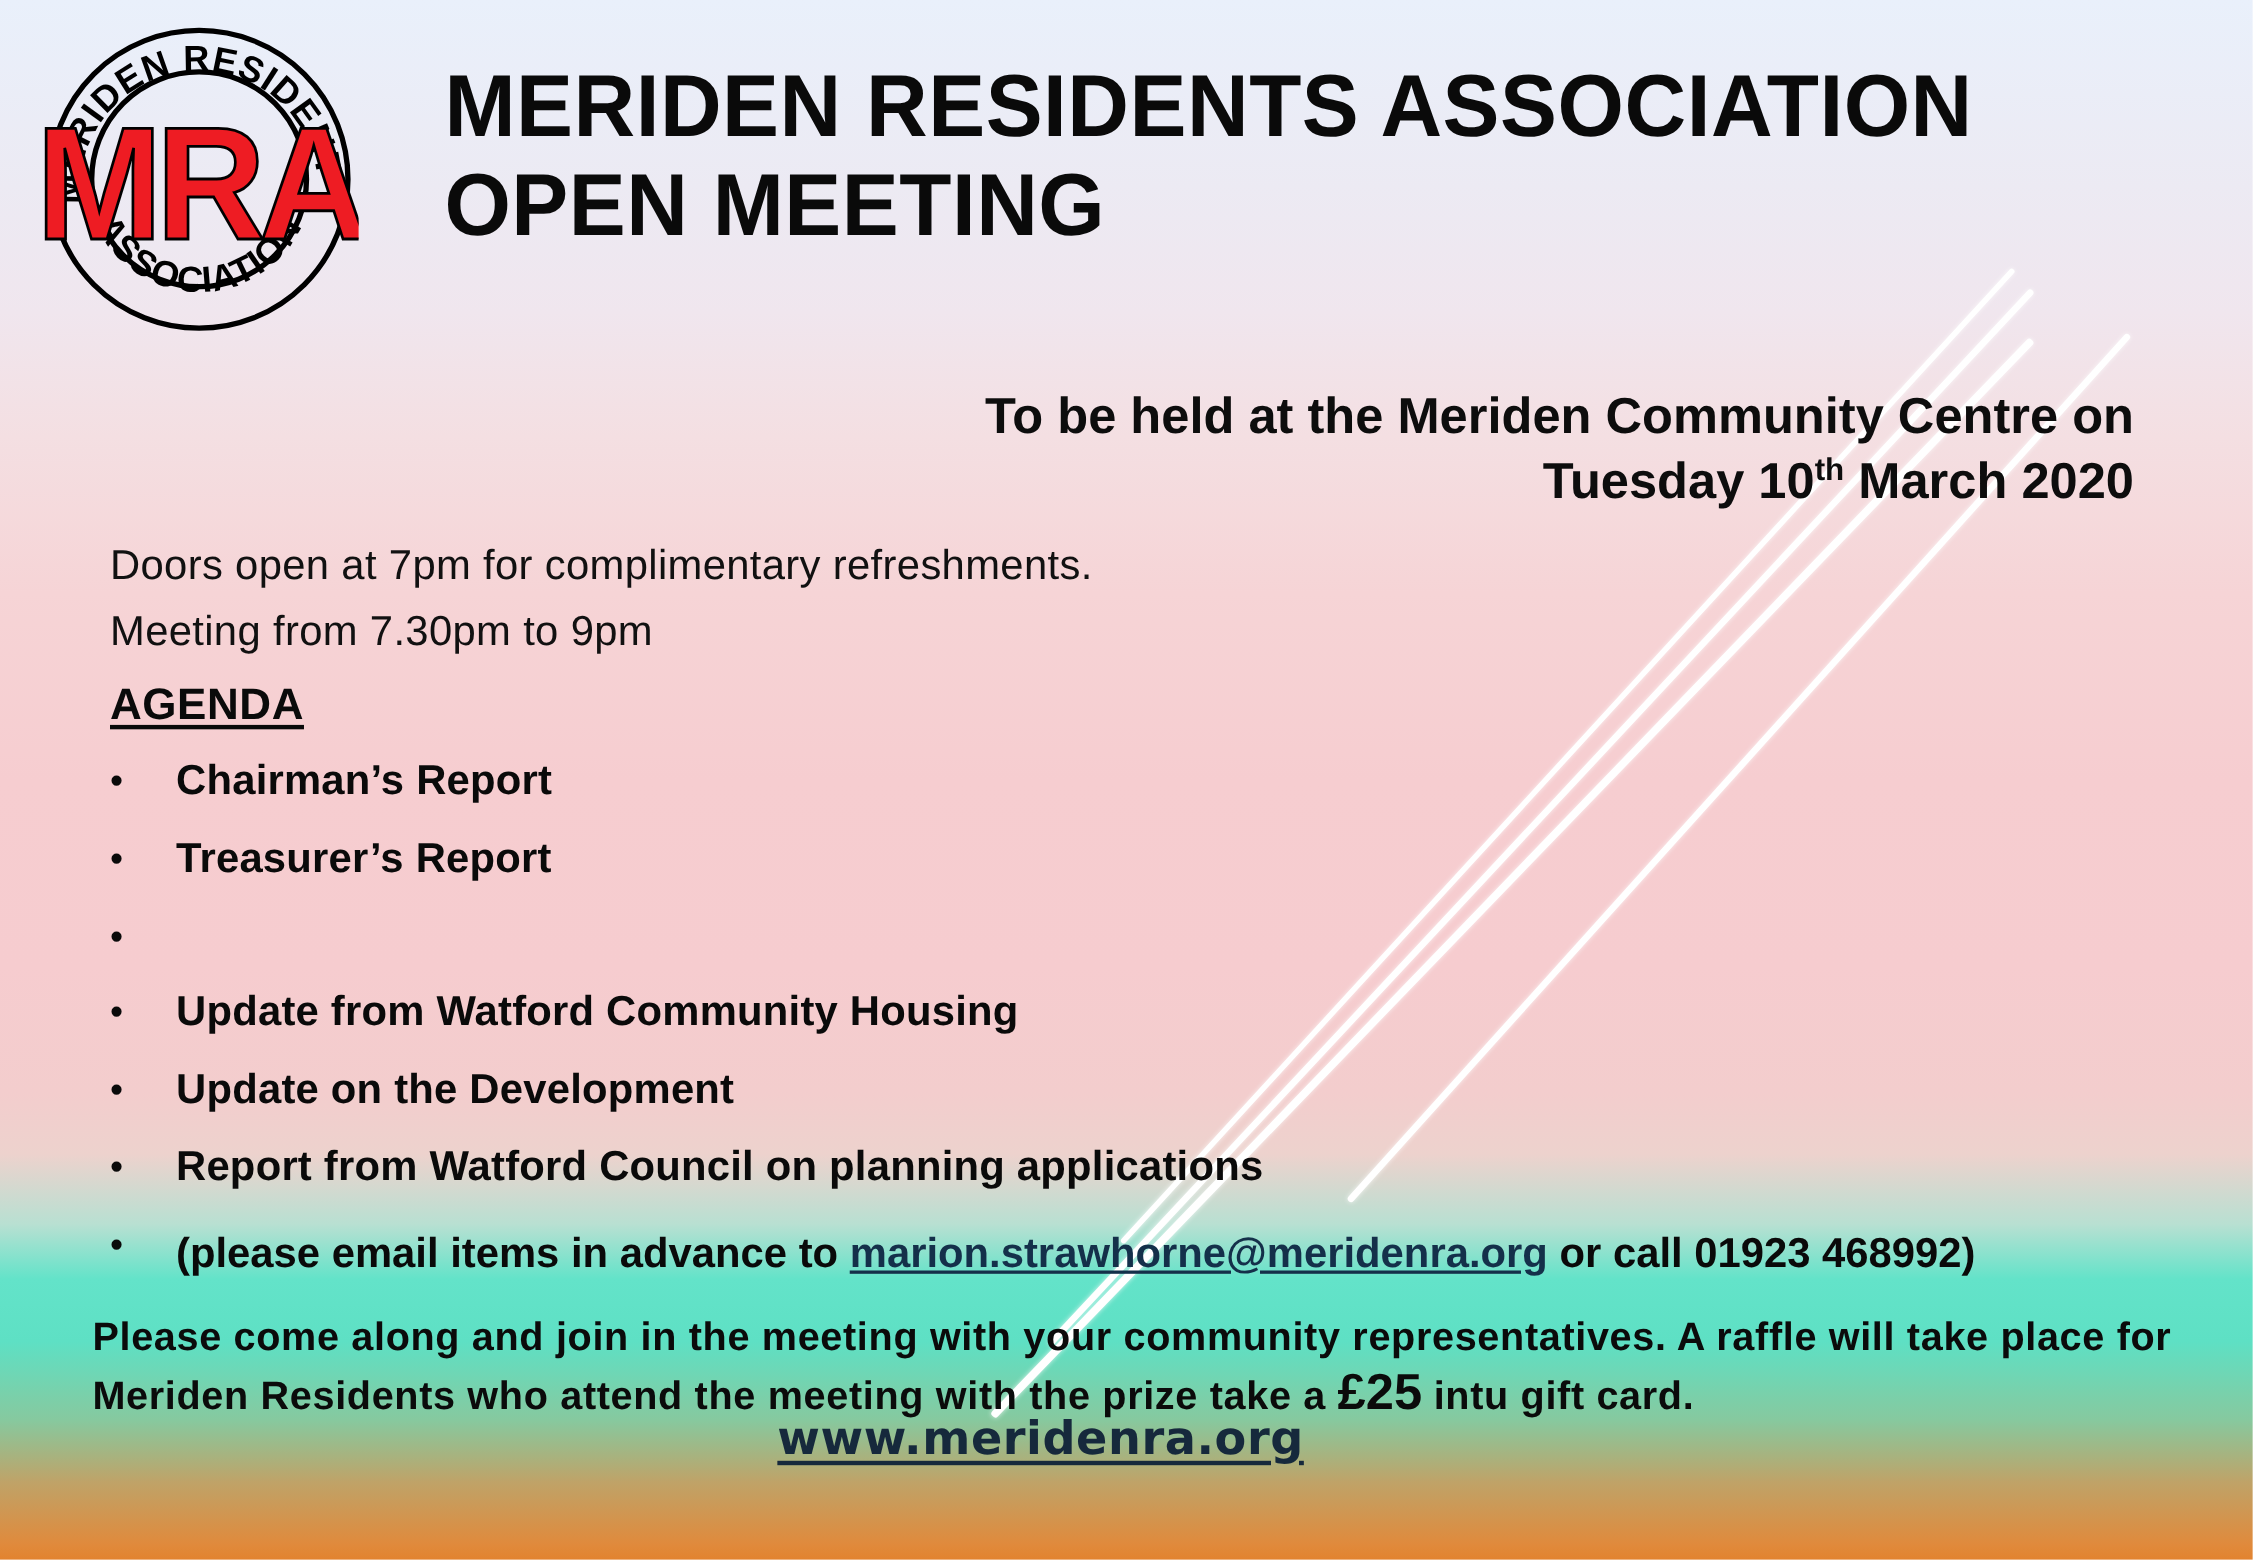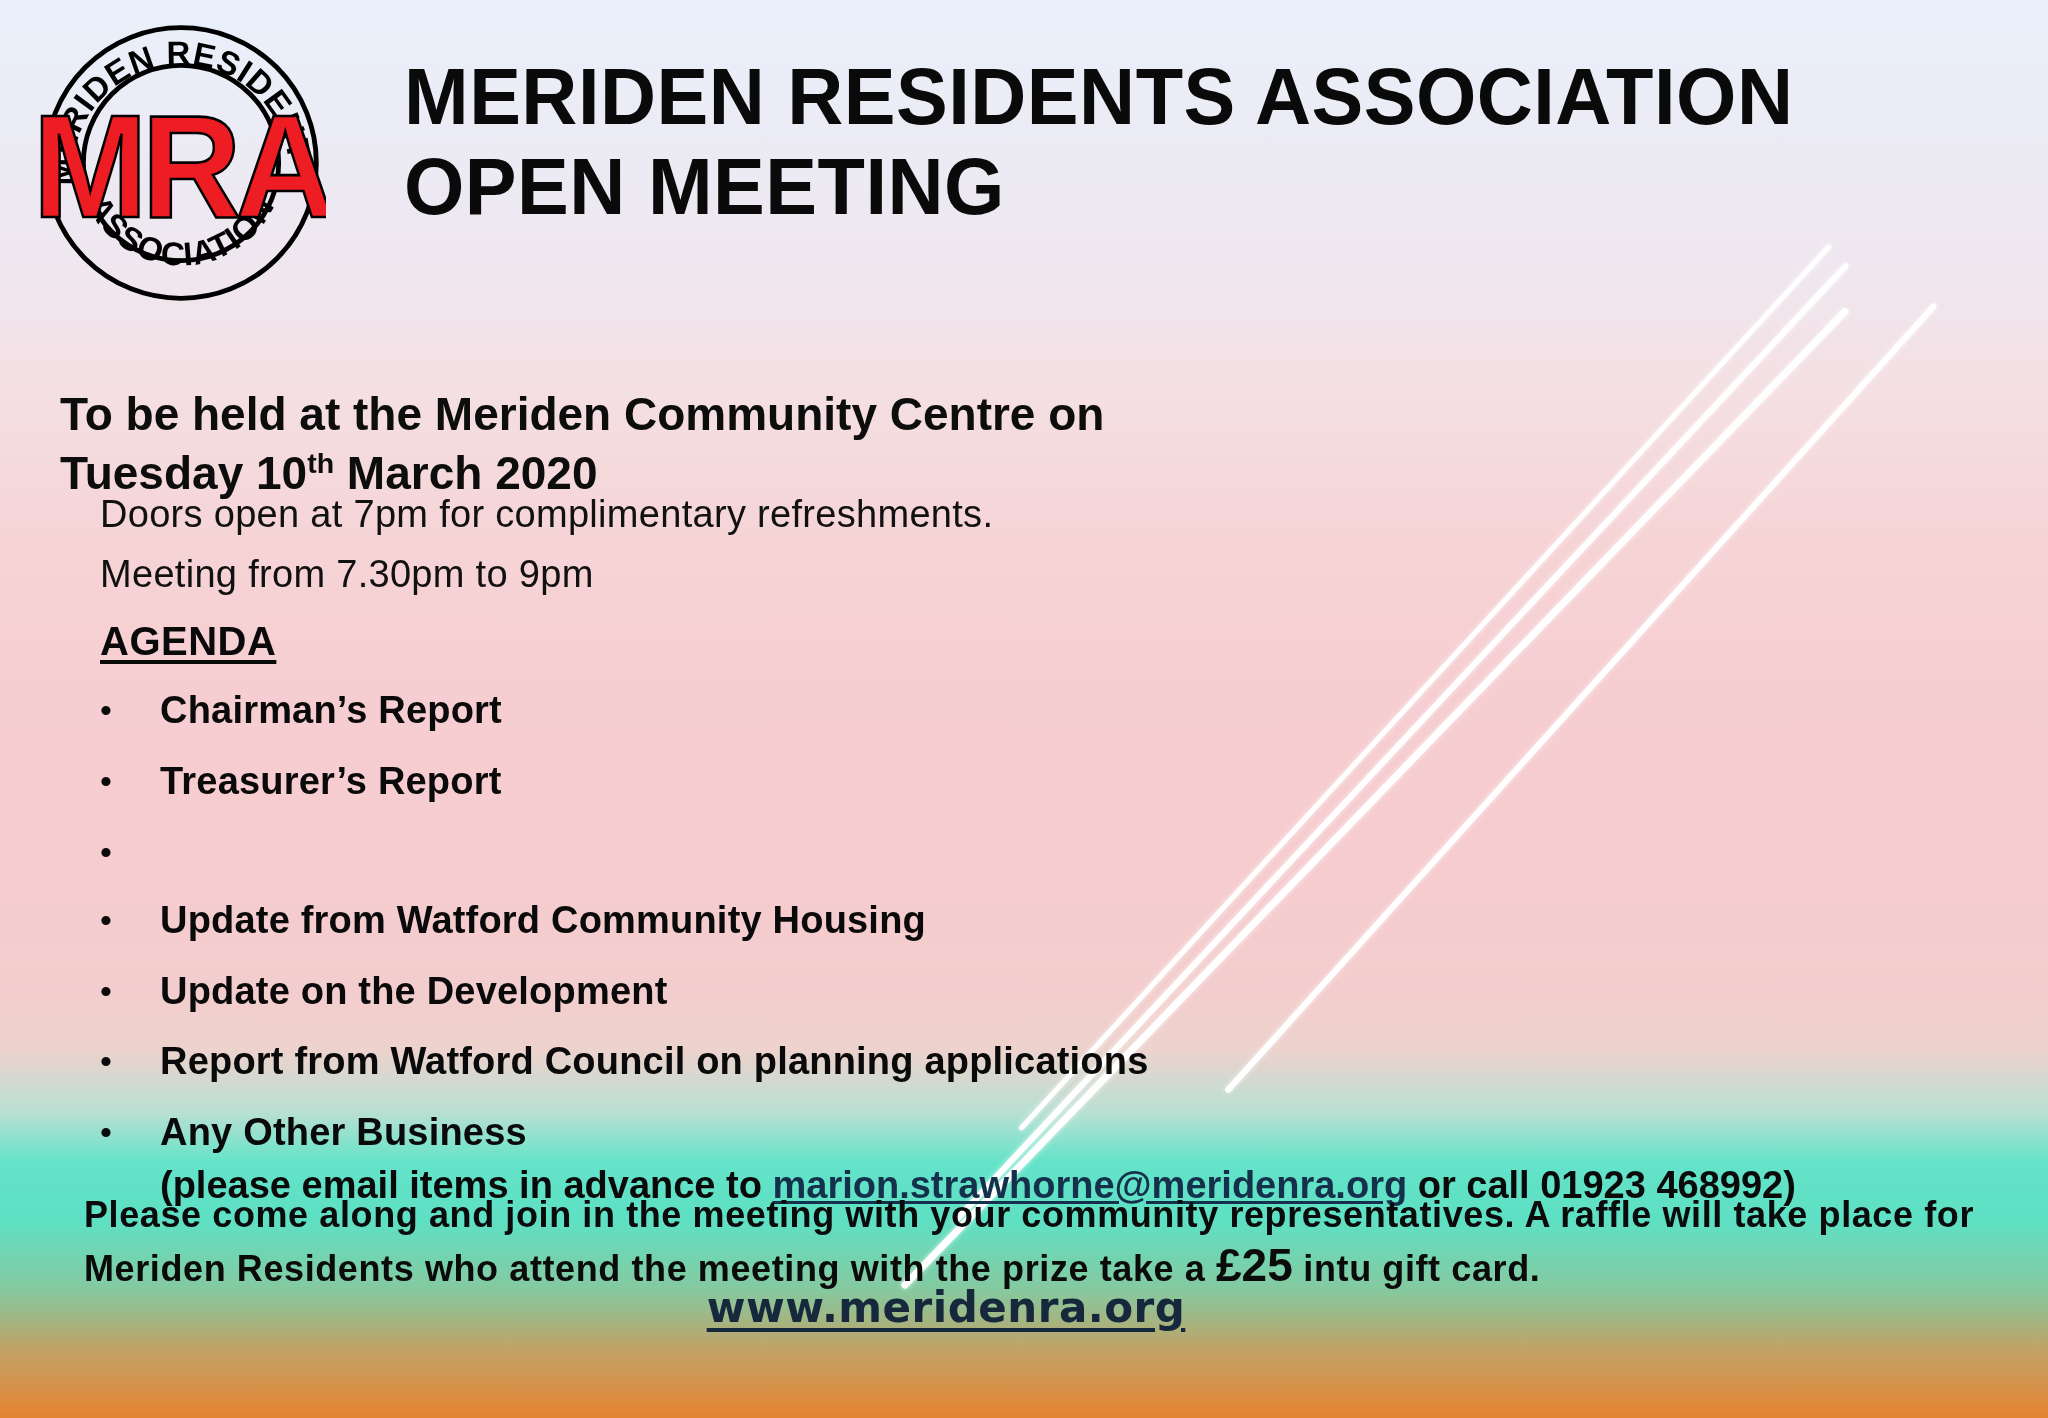--- a/index.html
+++ b/index.html
@@ -74,23 +74,23 @@
     line-height: 1.12;
     letter-spacing: 0.5px;
     color: #0a0a0a;
     white-space: nowrap;
     transform: scaleX(0.97);
   }
 
   .subtitle-block {
     position: absolute;
     left: 60px;
-    top: 385px;
+    top: 349px;
     width: 1880px;
-    text-align: left;
+    text-align: right;
   }
   .subtitle-line {
     font-family: "Liberation Sans Narrow", "Liberation Sans", sans-serif;
     font-weight: bold;
     font-size: 46px;
     line-height: 1.28;
     color: #0d0d0d;
     white-space: nowrap;
   }
   .subtitle-line sup {
@@ -276,21 +276,20 @@
         <span class="bullet-dot">•</span>
         <span class="bullet-text">Update on the Development</span>
       </li>
       <li>
         <span class="bullet-dot">•</span>
         <span class="bullet-text">Report from Watford Council on planning applications</span>
       </li>
       <li>
         <span class="bullet-dot">•</span>
         <span>
-          <span class="bullet-text">Any Other Business</span>
           <span class="bullet-sub"><span>(please email items in advance to </span><a href="#" class="inline-link">marion.strawhorne@meridenra.org</a><span> or call 01923 468992)</span></span>
         </span>
       </li>
     </ul>
   </div>
 
   <div class="closing-block">
     <div class="closing-line">Please come along and join in the meeting with your community representatives.  A raffle will take place for</div>
     <div class="closing-line"><span>Meriden Residents who attend the meeting with the prize take a  </span><span class="amount">£25</span><span> intu gift card.</span></div>
   </div>

